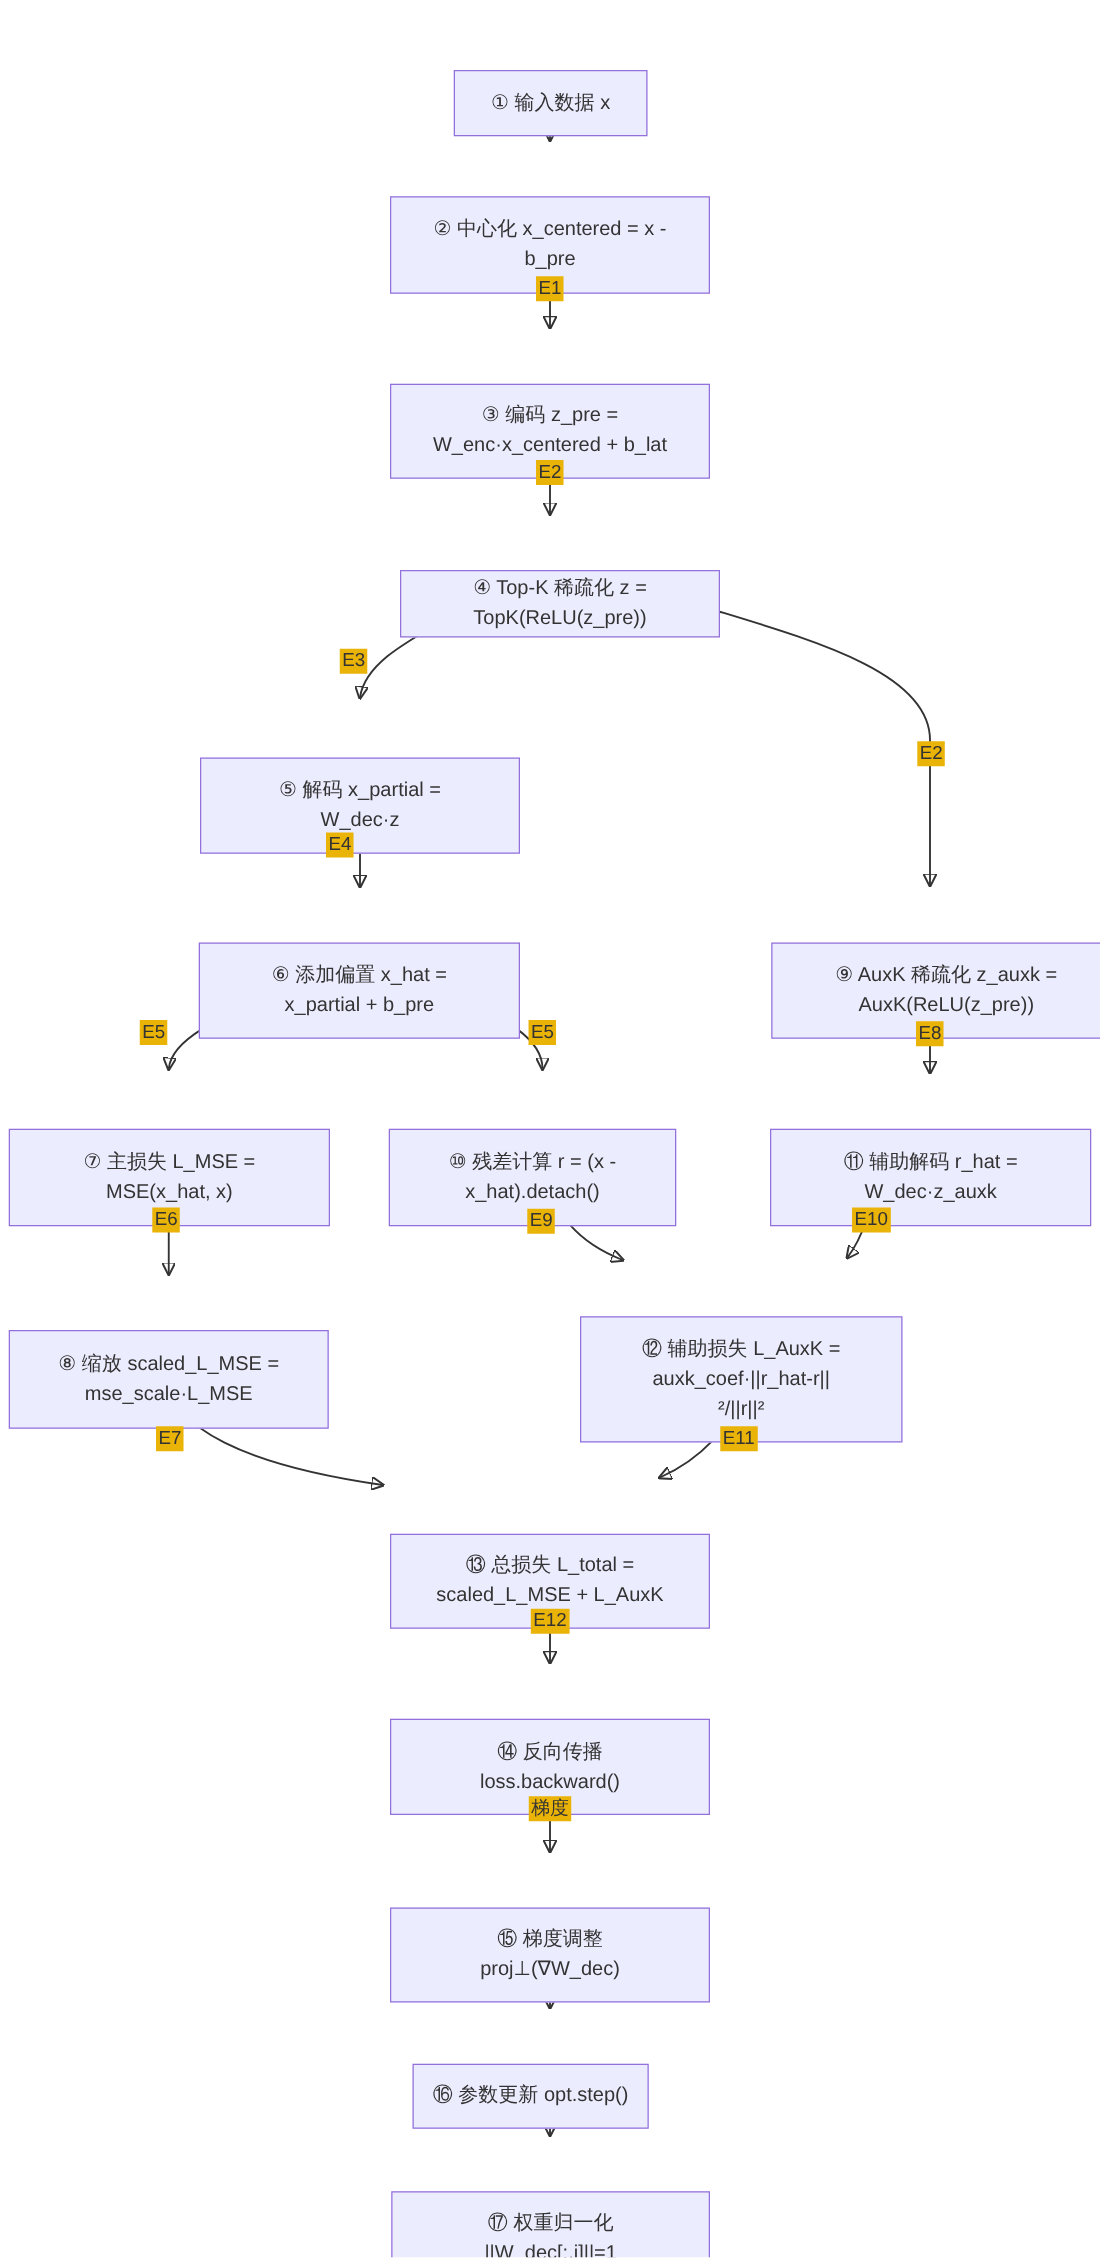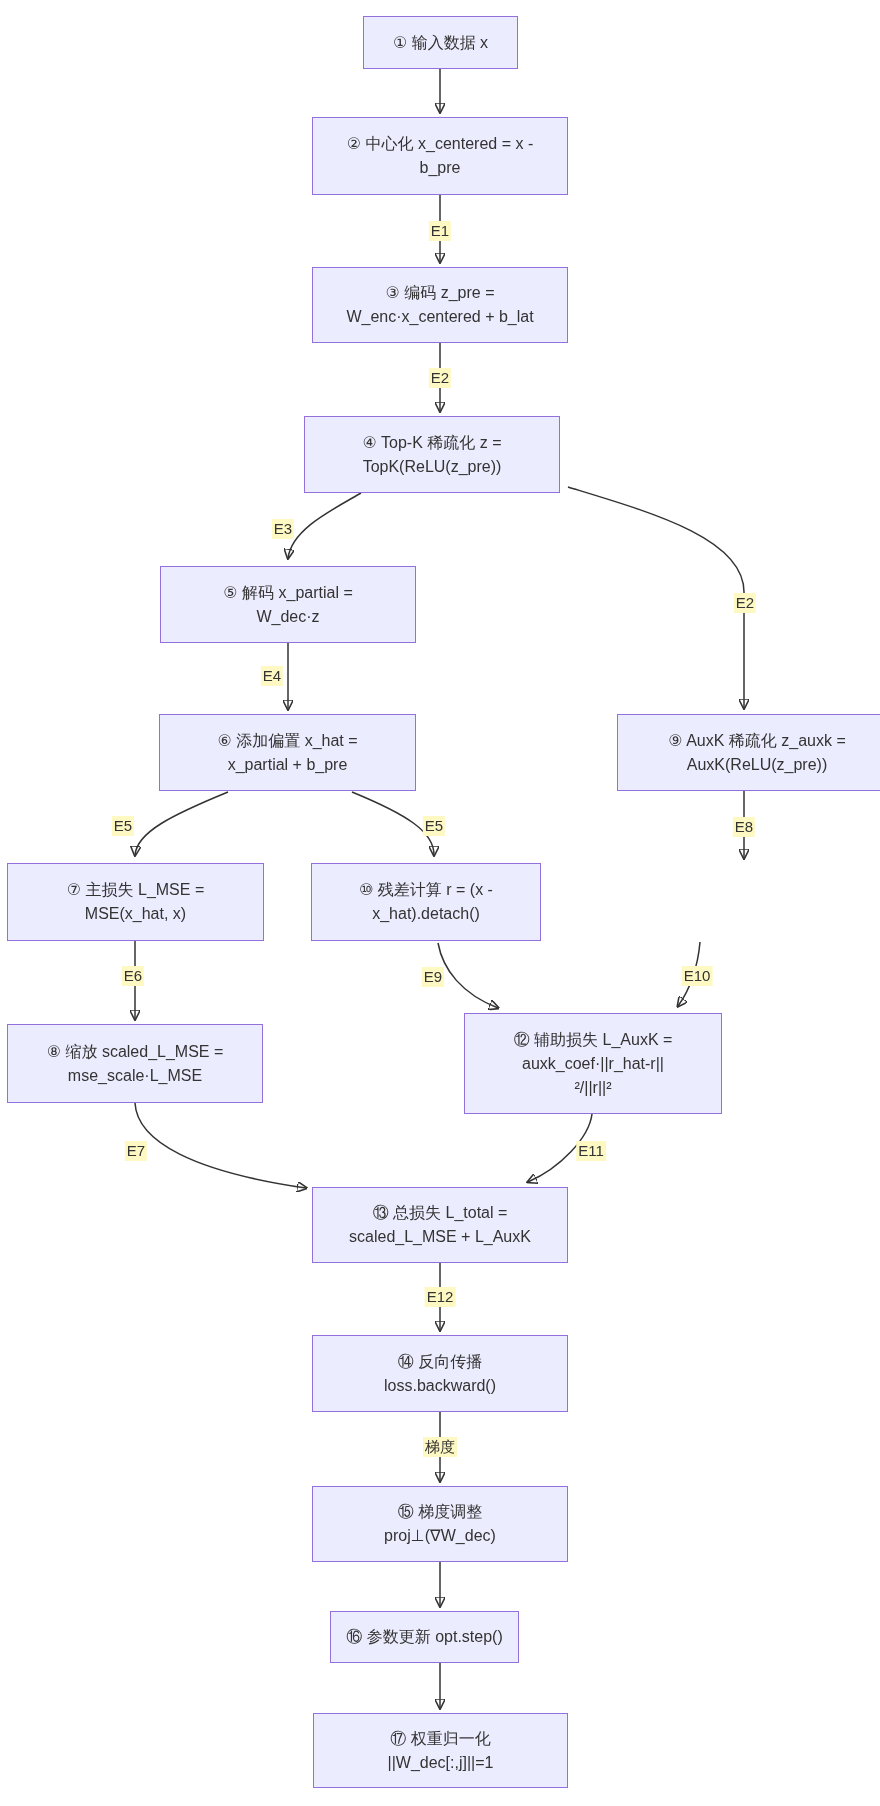--- a/index.html
+++ b/index.html
@@ -7,26 +7,26 @@
     position:relative; width:880px; height:1806px; background:#ffffff;
     font-family:"Liberation Sans","DejaVu Sans",sans-serif; color:#333333;
     overflow:hidden;
   }
   svg.edges { position:absolute; left:0; top:0; width:880px; height:1806px; }
   svg.edges path { fill:none; stroke:#333333; stroke-width:1.5px; }
   .node {
     position:absolute; box-sizing:border-box;
     background:#ECECFF; border:1px solid #9370DB;
     display:flex; flex-direction:column; align-items:center; justify-content:center;
-    text-align:center; font-size:16px; line-height:24px; color:#333333;
+    text-align:center; font-size:16px; line-height:24px; color:#333333;margin-top:40px;
   }
   .node .nl { display:block; white-space:nowrap; }
   .elabel {
     position:absolute; transform:translate(-50%,-50%);
-    background:#fef9c3; color:#333333; font-size:15px; line-height:18px;
+    background:#eab308; color:#333333; font-size:15px; line-height:18px;
     padding:1px 2px; white-space:nowrap;
   }
 </style>
 </head>
 <body>
 
 <div id="canvas">
 
   <svg class="edges">
     <defs>
@@ -61,21 +61,21 @@
   <div class="node" style="left:312px;top:117px;width:256px;height:78px">
     <span class="nl">② 中心化 x_centered = x -</span>
     <span class="nl">b_pre</span>
   </div>
 
   <div class="node" style="left:312px;top:267px;width:256px;height:76px">
     <span class="nl">③ 编码 z_pre =</span>
     <span class="nl">W_enc·x_centered + b_lat</span>
   </div>
 
-  <div class="node" style="left:304px;top:416px;width:256px;height:77px">
+  <div class="node" style="left:320px;top:416px;width:256px;height:54px">
     <span class="nl">④ Top-K 稀疏化 z =</span>
     <span class="nl">TopK(ReLU(z_pre))</span>
   </div>
 
   <div class="node" style="left:160px;top:566px;width:256px;height:77px">
     <span class="nl">⑤ 解码 x_partial =</span>
     <span class="nl">W_dec·z</span>
   </div>
 
   <div class="node" style="left:7px;top:863px;width:257px;height:78px">
@@ -96,20 +96,24 @@
   <div class="node" style="left:617px;top:714px;width:280px;height:77px">
     <span class="nl">⑨ AuxK 稀疏化 z_auxk =</span>
     <span class="nl">AuxK(ReLU(z_pre))</span>
   </div>
 
   <div class="node" style="left:311px;top:863px;width:230px;height:78px">
     <span class="nl">⑩ 残差计算 r = (x -</span>
     <span class="nl">x_hat).detach()</span>
   </div>
 
+  <div class="node" style="left:616px;top:863px;width:257px;height:78px">
+    <span class="nl">⑪ 辅助解码 r_hat =</span>
+    <span class="nl">W_dec·z_auxk</span>
+  </div>
 
   <div class="node" style="left:464px;top:1013px;width:258px;height:101px">
     <span class="nl">⑫ 辅助损失 L_AuxK =</span>
     <span class="nl">auxk_coef·||r_hat-r||</span>
     <span class="nl">²/||r||²</span>
   </div>
 
   <div class="node" style="left:312px;top:1187px;width:256px;height:76px">
     <span class="nl">⑬ 总损失 L_total =</span>
     <span class="nl">scaled_L_MSE + L_AuxK</span>

